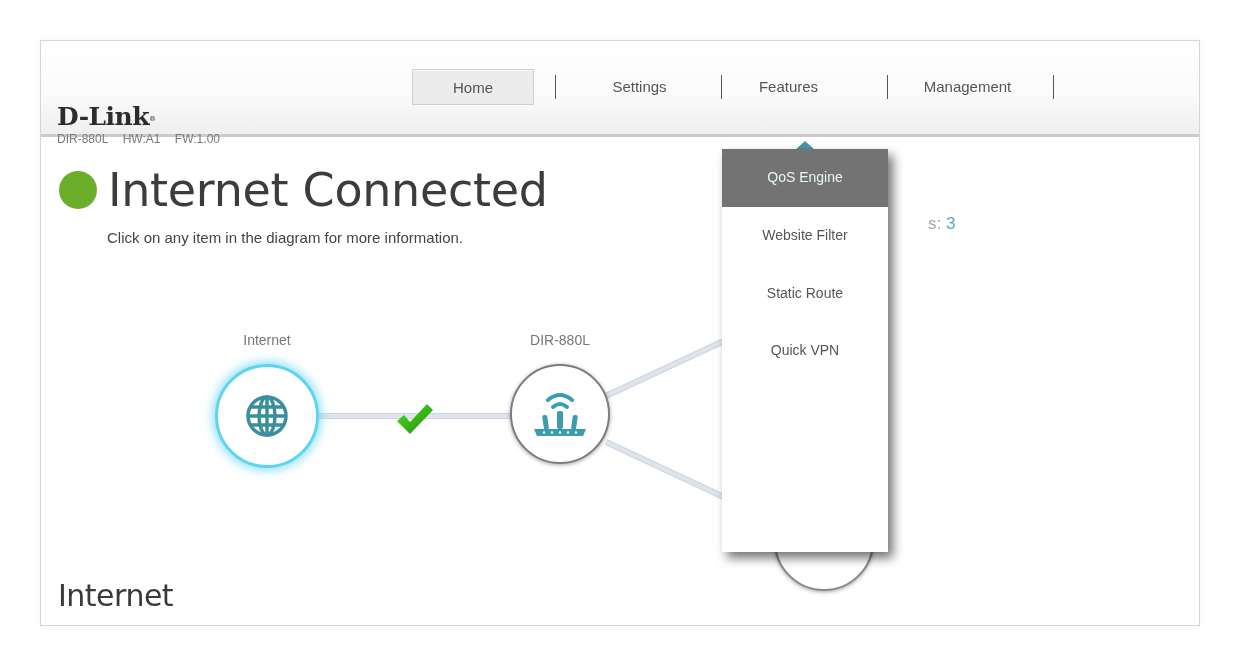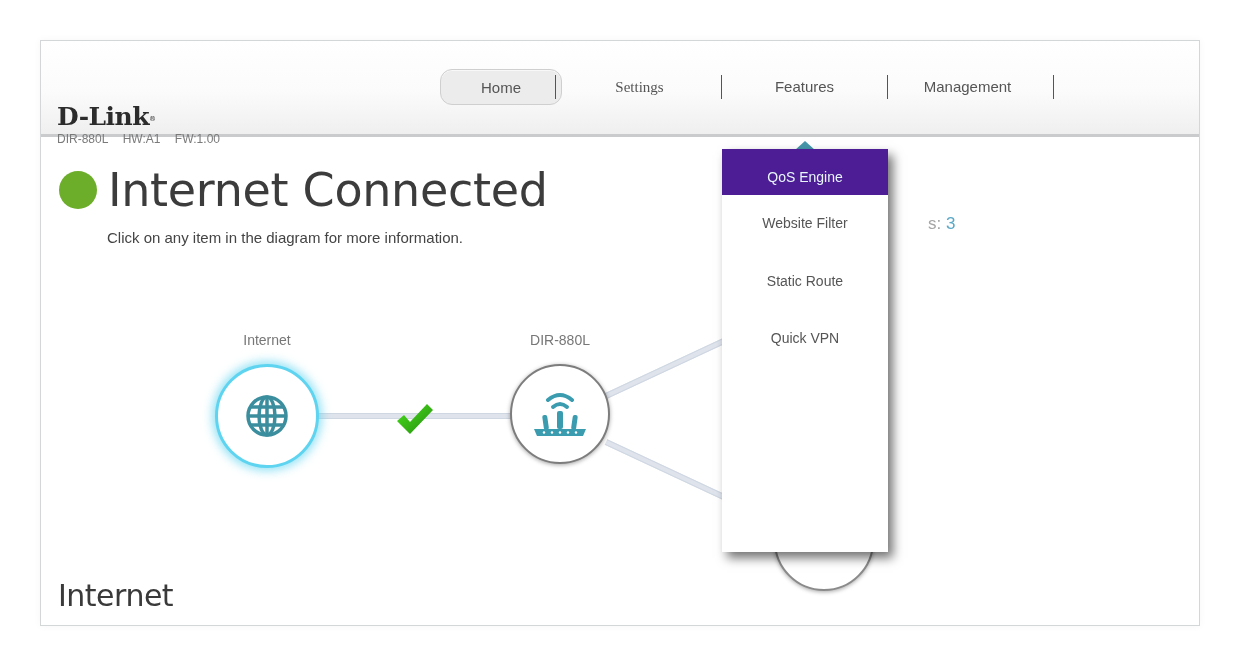--- a/index.html
+++ b/index.html
@@ -24,23 +24,22 @@
   .logo-mark sup { font-size: 7px; font-weight: normal; vertical-align: top; position: relative; top: 2px; }
   .logo-info { font-size: 12px; color: #7a7a7a; margin-top: 2px; word-spacing: 3px; }
   .logo-info span { margin-right: 8px; }
 
   .nav { position: absolute; top: 28px; left: 371px; height: 36px; }
   .nav-item {
     position: absolute; top: 0; height: 36px; line-height: 36px; text-align: center;
     font-size: 15px; color: #555; cursor: pointer;
   }
   .nav-item.active {
-    background: #ececec; border: 1px solid #cfcfcf; border-radius: 12px;
+    background: #ececec; border: 1px solid #cfcfcf; border-radius: 0;
     box-shadow: inset 0 1px 0 #f8f8f8;
-    margin-left: 28px;
   }
   .nav-sep { position: absolute; top: 6px; width: 1px; height: 24px; background: #555; }
 
   .status-dot { position: absolute; left: 18px; top: 130px; width: 38px; height: 38px; border-radius: 50%; background: #6cad2a; }
   .status-title {
     position: absolute; left: 67px; top: 122px; font-family: "DejaVu Sans", sans-serif;
     font-size: 46px; color: #3c3c3c; letter-spacing: -0.3px;
   }
   .status-hint { position: absolute; left: 66px; top: 188px; font-size: 15px; color: #444; }
   .clients-stub { position: absolute; left: 846px; top: 173px; font-size: 17px; color: #a5a5a5; margin-left: 41px; }
@@ -71,43 +70,43 @@
   }
   .dropdown-caret {
     position: absolute; left: 754px; top: 100px; width: 0; height: 0;
     border-left: 10px solid transparent; border-right: 10px solid transparent;
     border-bottom: 9px solid #4596aa;
   }
   .dd-item {
     height: 57.5px; line-height: 57.5px; text-align: center; font-size: 14px; color: #555;
     cursor: pointer;
   }
-  .dd-item.active { background: #4c1d95; color: #e8f6fa; height: 46px; }
+  .dd-item.active { background: #737373; color: #e8f6fa; height: 58px; }
 </style>
 </head>
 <body>
 
 <div class="frame">
 
   <div class="header">
     <div class="logo">
       <div class="logo-mark"><span>D-Link</span><sup>®</sup></div>
       <div class="logo-info">
         <span>DIR-880L</span>
         <span>HW:A1</span>
         <span>FW:1.00</span>
       </div>
     </div>
 
     <div class="nav">
       <div class="nav-item active" style="left:0;width:122px;">Home</div>
       <div class="nav-sep" style="left:143px;"></div>
-      <div class="nav-item" style="left:160px;width:135px;font-family:Liberation Serif, serif;">Settings</div>
+      <div class="nav-item" style="left:160px;width:135px;">Settings</div>
       <div class="nav-sep" style="left:309px;"></div>
-      <div class="nav-item" style="left:325px;width:135px;">Features</div>
+      <div class="nav-item" style="left:309px;width:135px;">Features</div>
       <div class="nav-sep" style="left:475px;"></div>
       <div class="nav-item" style="left:488px;width:135px;text-align:center;">Management</div>
       <div class="nav-sep" style="left:641px;"></div>
     </div>
   </div>
 
   <div class="status-dot"></div>
   <div class="status-title">Internet Connected</div>
   <div class="status-hint">Click on any item in the diagram for more information.</div>
 

